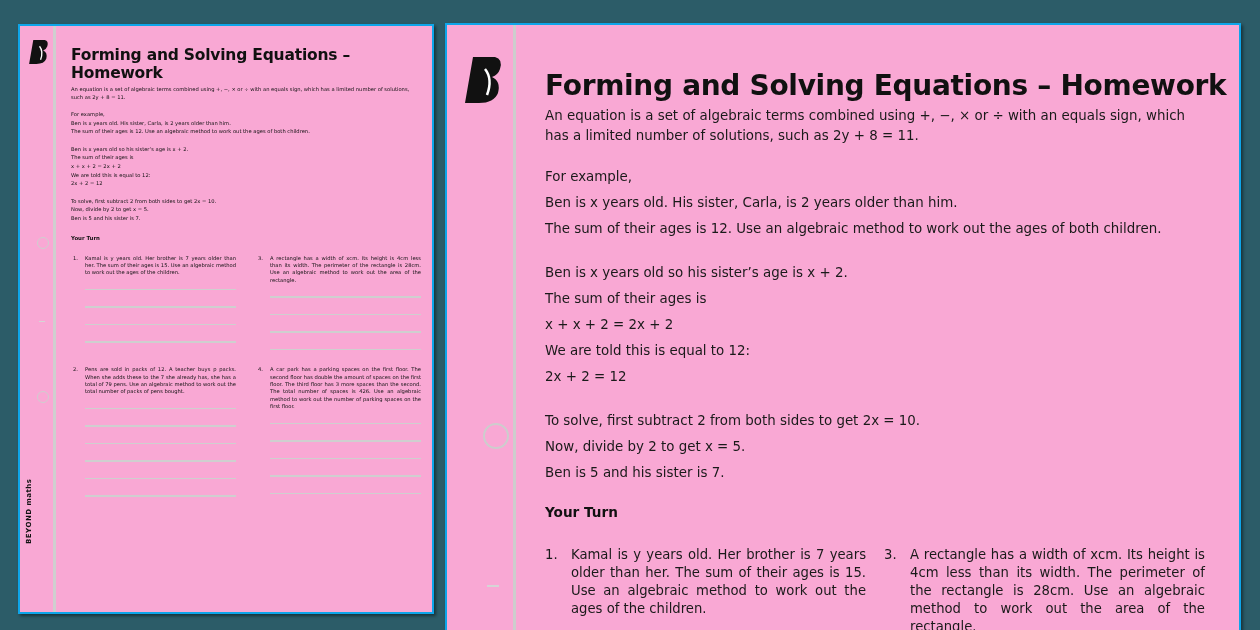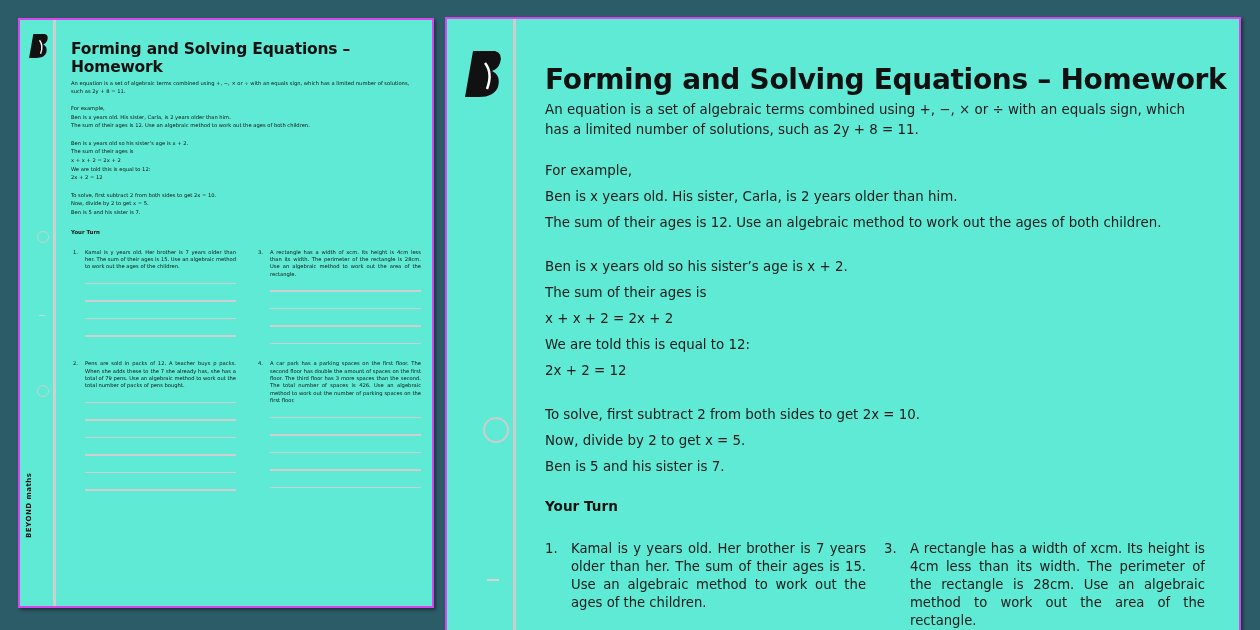--- a/index.html
+++ b/index.html
@@ -6,24 +6,25 @@
   html, body { width: 1260px; height: 630px; overflow: hidden; }
   body {
     background: #2c5c68;
     font-family: "DejaVu Sans", "Liberation Sans", sans-serif;
     color: #111;
     position: relative;
   }
 
   .sheet {
     position: absolute;
-    background: #5eead4;
-    border: 2px solid #d946ef;
+    background: #f9a8d4;
+    border: 2px solid #0ea5e9;
     box-shadow: 2px 2px 3px rgba(0,0,0,0.45);
     overflow: hidden;
+    margin-top: 6px;
   }
 
   
   .sheet.small { left: 18px; top: 18px; width: 416px; height: 590px; }
   .small .margin-line { position: absolute; left: 33px; top: 0; bottom: 0; width: 3px; background: #cfcfcf; }
   .small .logo { position: absolute; left: 9px; top: 13px; width: 20px; height: 26px; }
   .small .hole { position: absolute; left: 17px; width: 12px; height: 12px; border: 1.5px solid #cfcfcf; border-radius: 50%; }
   .small .tick { position: absolute; left: 19px; width: 6px; height: 1px; background: #d5d5d5; }
   .small .brand {
     position: absolute; left: 5px; top: 518px;

